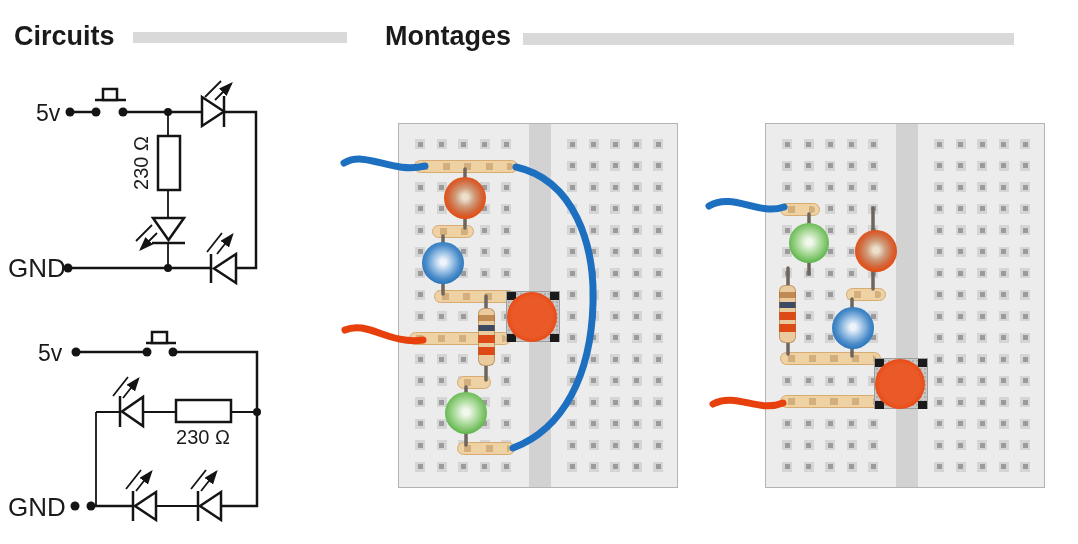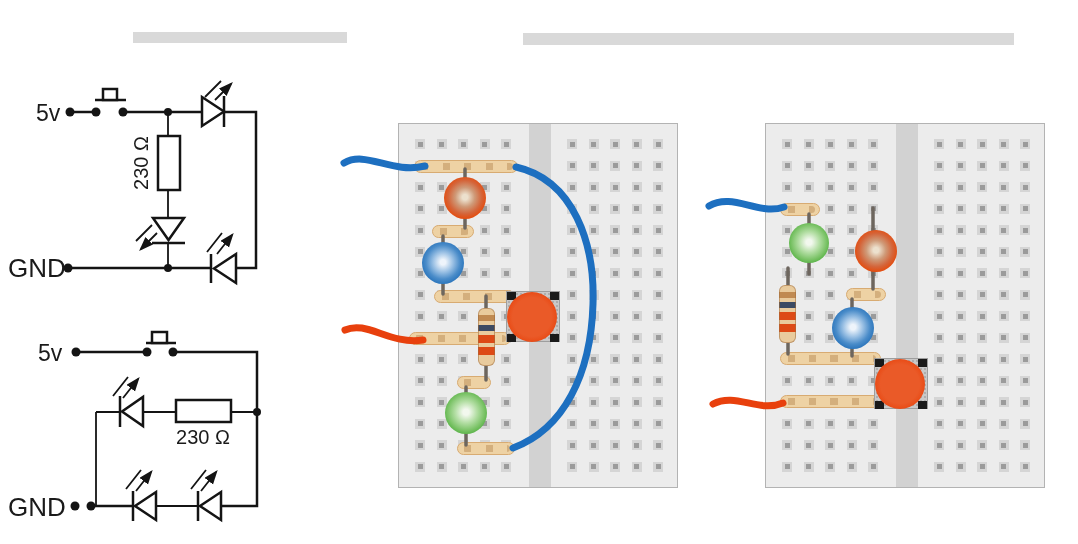--- a/index.html
+++ b/index.html
@@ -46,21 +46,23 @@
     background-image:radial-gradient(circle,rgba(90,90,90,.25) 1px,transparent 1.4px);background-size:4px 4px;}
   .btn-pin{position:absolute;width:9px;height:8px;background:var(--pin-black);}
   .btn-cap{position:absolute;width:50px;height:50px;border-radius:50%;
     background:radial-gradient(circle at 50% 50%,#ea5a28 0 55%,var(--button-orange) 80%);}
 </style>
 </head>
 <body>
 
 <div class="stage">
 
+  <div class="title" style="left:14px;">Circuits</div>
   <div class="hbar" style="left:133px;top:32px;width:214px;height:11px;"></div>
+  <div class="title" style="left:385px;">Montages</div>
   <div class="hbar" style="left:523px;top:33px;width:491px;height:12px;"></div>
 
   <svg width="300" height="544" viewBox="0 0 300 544" style="left:0;top:0;">
     <defs>
       <marker id="ah" markerWidth="9" markerHeight="8" refX="6.5" refY="3" orient="auto">
         <path class="arrowhead" d="M0,0 L8,3 L0,6 Z"></path>
       </marker>
     </defs>
 
     <g>

